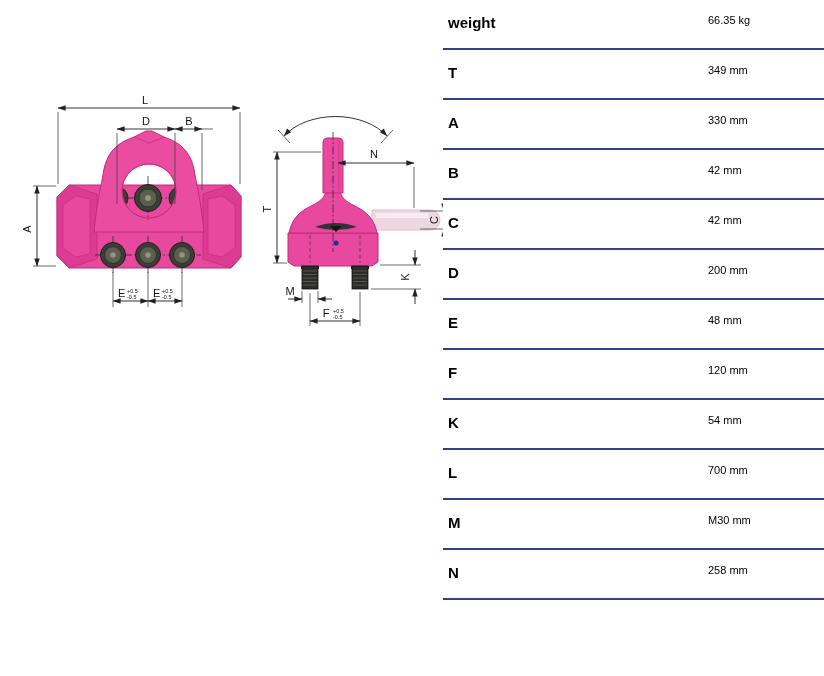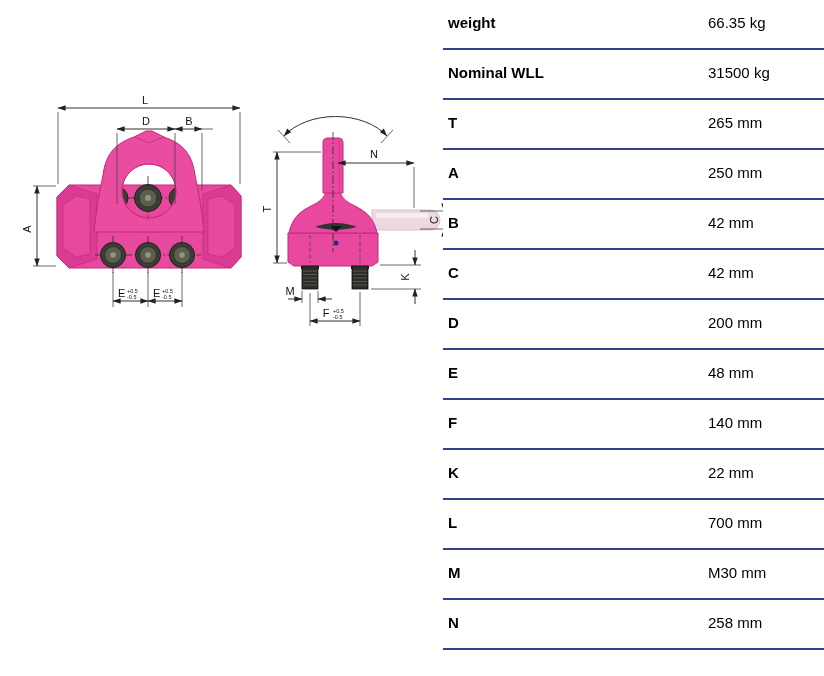--- a/index.html
+++ b/index.html
@@ -1,21 +1,21 @@
 <!DOCTYPE html>
 <html><head>
 <meta charset="utf-8">
 <style>
   html,body{margin:0;padding:0;background:#ffffff;}
   body{width:824px;height:676px;position:relative;font-family:"Liberation Sans",sans-serif;overflow:hidden;}
   .drawing-wrap{position:absolute;left:0;top:0;width:443px;height:676px;}
   .spec-table{position:absolute;left:443px;top:0;width:381px;}
   .spec-row{position:relative;height:48px;border-bottom:2px solid #33408a;}
   .spec-row .lbl{position:absolute;left:5px;top:14px;font-size:15px;font-weight:bold;color:#000;}
-  .spec-row .val{position:absolute;left:265px;top:14px;font-size:15px;color:#000;}
+  .spec-row .val{position:absolute;left:265px;top:14px;font-size:11px;color:#000;}
   svg text{font-family:"Liberation Sans",sans-serif;}
   .dimtxt{font-size:11px;fill:#111;}
   .toltxt{font-size:5.5px;fill:#111;}
   .dimline{stroke:#333;stroke-width:1;fill:none;}
   .extline{stroke:#444;stroke-width:0.8;fill:none;}
   .cline{stroke:#2c2c2c;stroke-width:0.8;fill:none;stroke-dasharray:8 2.5 1.5 2.5;}
   .hline{stroke:#444;stroke-width:0.8;fill:none;stroke-dasharray:4 2.5;}
 </style>
 </head>
 <body>
@@ -217,54 +217,50 @@
   </g>
 </svg>
 </div>
 
 <div class="spec-table">
   <div class="spec-row">
     <span class="lbl">weight</span>
     <span class="val">66.35 kg</span>
   </div>
   <div class="spec-row">
-    <span class="lbl">Nominal WLL</span>
-    <span class="val">31500 kg</span>
-  </div>
-  <div class="spec-row">
     <span class="lbl">T</span>
-    <span class="val">265 mm</span>
+    <span class="val">349 mm</span>
   </div>
   <div class="spec-row">
     <span class="lbl">A</span>
-    <span class="val">250 mm</span>
+    <span class="val">330 mm</span>
   </div>
   <div class="spec-row">
     <span class="lbl">B</span>
     <span class="val">42 mm</span>
   </div>
   <div class="spec-row">
     <span class="lbl">C</span>
     <span class="val">42 mm</span>
   </div>
   <div class="spec-row">
     <span class="lbl">D</span>
     <span class="val">200 mm</span>
   </div>
   <div class="spec-row">
     <span class="lbl">E</span>
     <span class="val">48 mm</span>
   </div>
   <div class="spec-row">
     <span class="lbl">F</span>
-    <span class="val">140 mm</span>
+    <span class="val">120 mm</span>
   </div>
   <div class="spec-row">
     <span class="lbl">K</span>
-    <span class="val">22 mm</span>
+    <span class="val">54 mm</span>
   </div>
   <div class="spec-row">
     <span class="lbl">L</span>
     <span class="val">700 mm</span>
   </div>
   <div class="spec-row">
     <span class="lbl">M</span>
     <span class="val">M30 mm</span>
   </div>
   <div class="spec-row">

